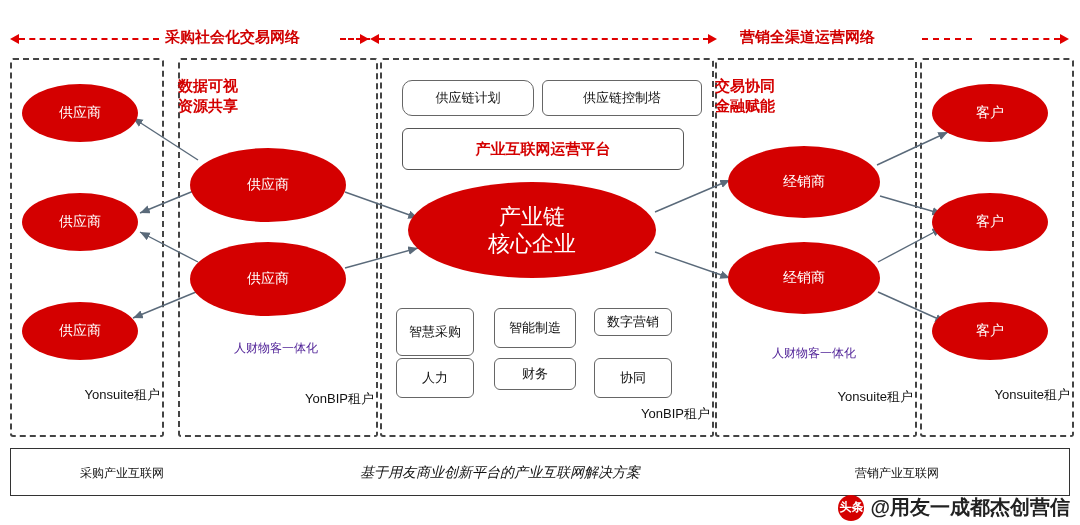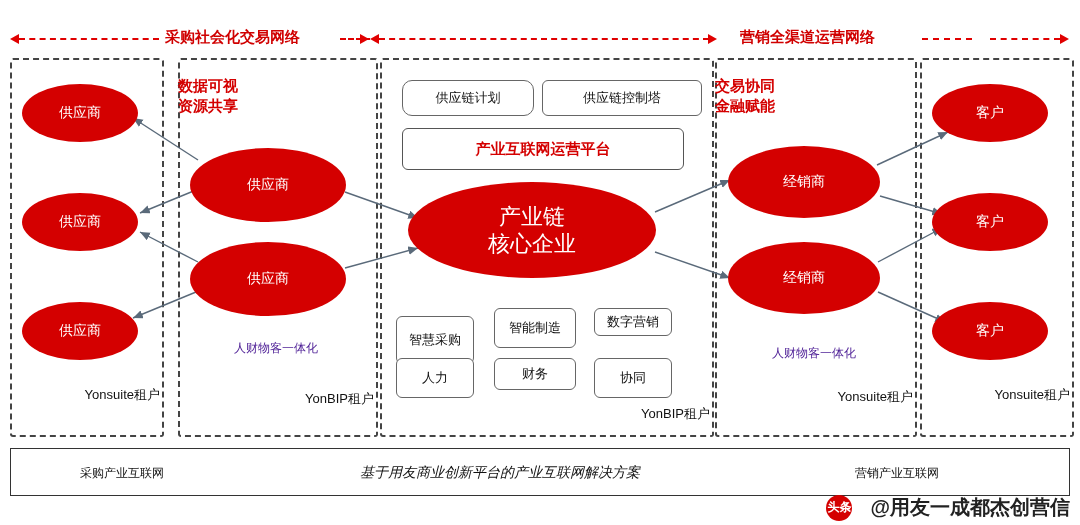--- a/index.html
+++ b/index.html
@@ -145,21 +145,21 @@
     color: #222;
     font-weight: bold;
   }
   .wm-logo {
     width: 26px; height: 26px;
     border-radius: 50%;
     background: #d40000;
     color: #fff;
     font-size: 12px;
     display: flex; align-items: center; justify-content: center;
-    margin-right: 18px;
+    margin-right: 6px;
     font-weight: bold;
   }
 
   svg.conn {
     position: absolute;
     left: 0; top: 0;
     width: 1080px; height: 525px;
     pointer-events: none;
   }
 </style>
@@ -246,21 +246,21 @@
     <span>产业互联网运营平台</span>
   </div>
 
   <div class="ellipse big" style="left:408px; top:182px; width:248px; height:96px;">
     <span>
       <span>产业链</span><br>
       <span>核心企业</span>
     </span>
   </div>
 
-  <div class="wbox" style="left:396px; top:308px; width:78px; height:48px;margin-top:8px;">
+  <div class="wbox" style="left:396px; top:308px; width:78px; height:48px;">
     <span>智慧采购</span>
   </div>
   <div class="wbox" style="left:494px; top:308px; width:82px; height:40px;">
     <span>智能制造</span>
   </div>
   <div class="wbox" style="left:594px; top:308px; width:78px; height:28px;">
     <span>数字营销</span>
   </div>
   <div class="wbox" style="left:396px; top:358px; width:78px; height:40px;">
     <span>人力</span>

